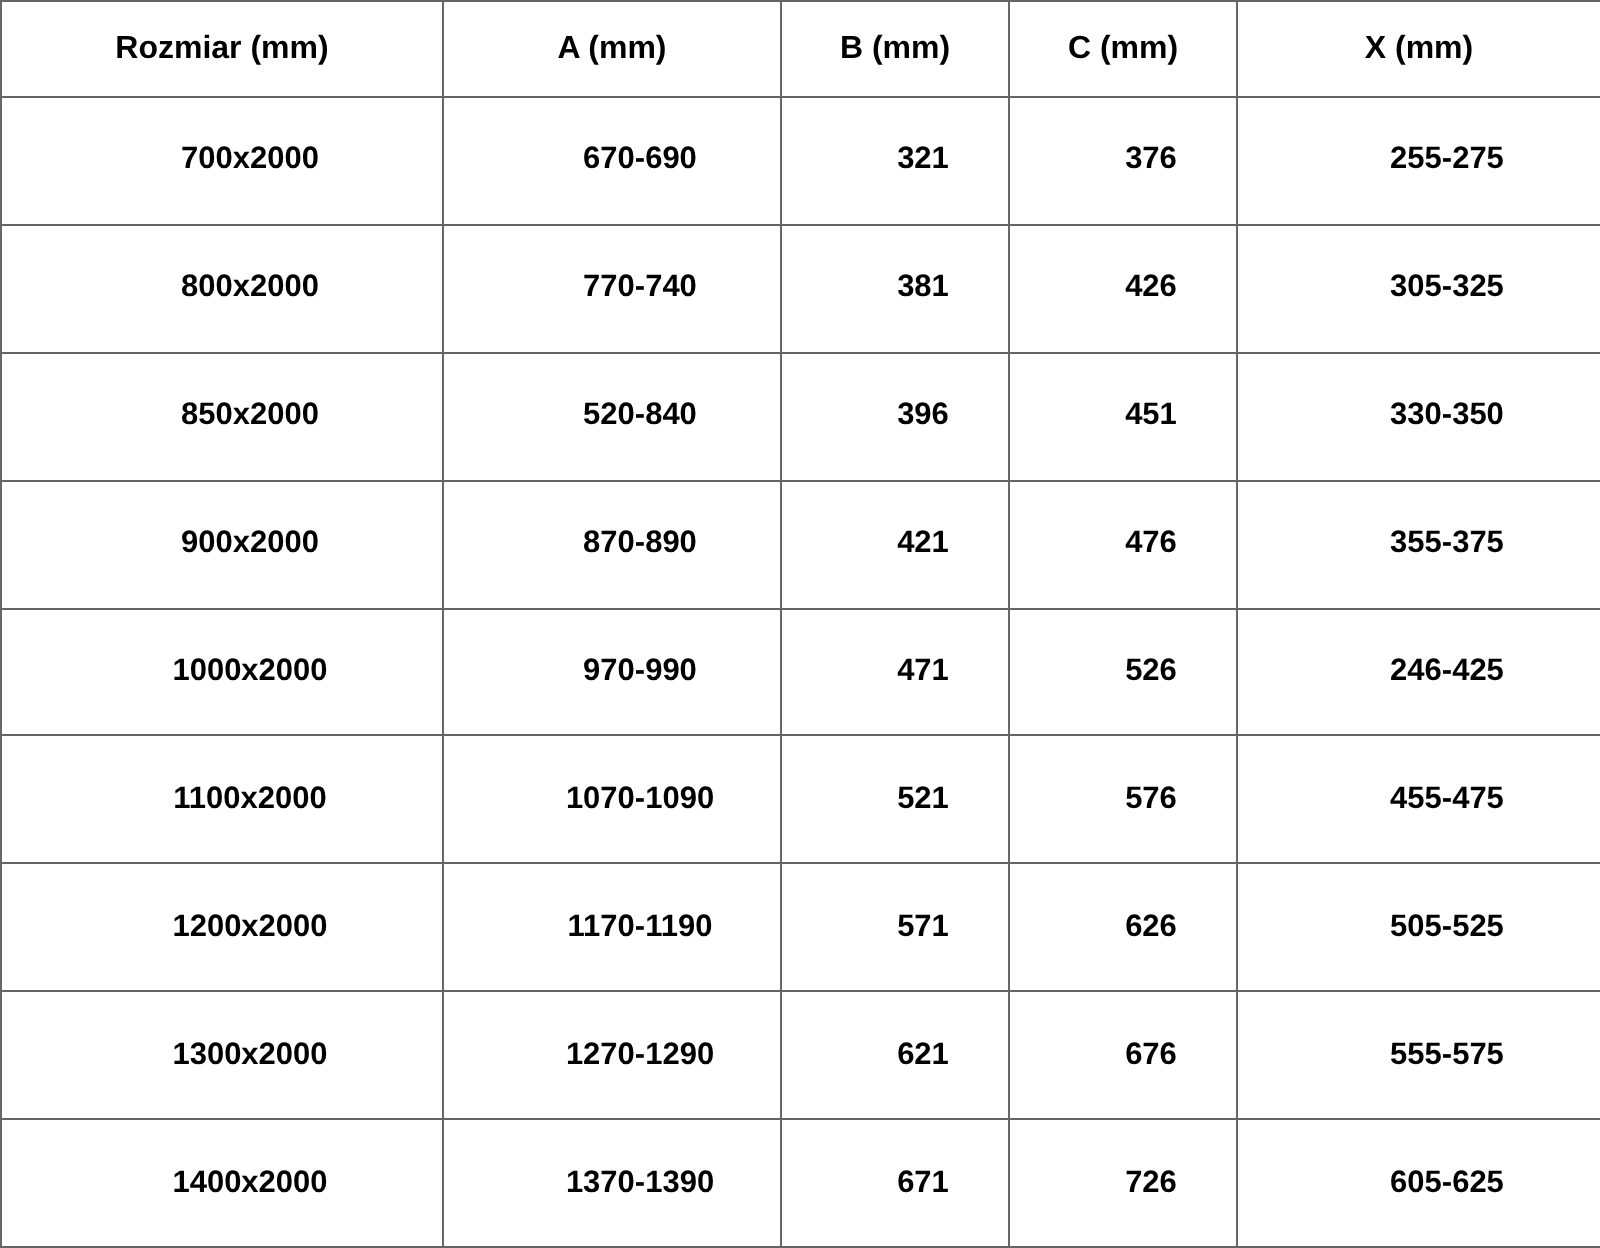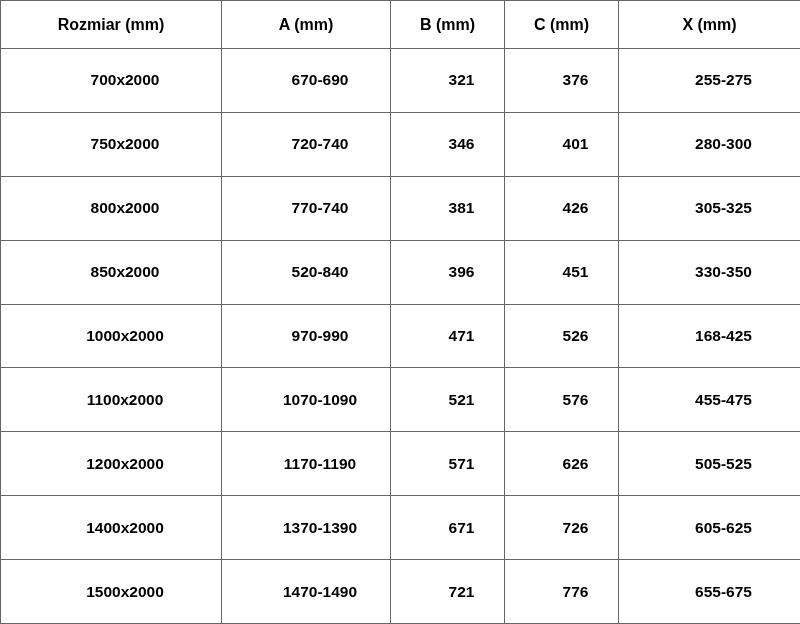--- a/index.html
+++ b/index.html
@@ -74,70 +74,70 @@
     </thead>
     <tbody>
       <tr>
         <td>700x2000</td>
         <td>670-690</td>
         <td>321</td>
         <td>376</td>
         <td>255-275</td>
       </tr>
       <tr>
-        <td>750x2000</td>
-        <td>720-740</td>
-        <td>346</td>
-        <td>401</td>
-        <td>280-300</td>
-      </tr>
-      <tr>
         <td>800x2000</td>
         <td>770-740</td>
         <td>381</td>
         <td>426</td>
         <td>305-325</td>
       </tr>
       <tr>
         <td>850x2000</td>
         <td>520-840</td>
         <td>396</td>
         <td>451</td>
         <td>330-350</td>
       </tr>
       <tr>
+        <td>900x2000</td>
+        <td>870-890</td>
+        <td>421</td>
+        <td>476</td>
+        <td>355-375</td>
+      </tr>
+      <tr>
         <td>1000x2000</td>
         <td>970-990</td>
         <td>471</td>
         <td>526</td>
-        <td>168-425</td>
+        <td>246-425</td>
       </tr>
       <tr>
         <td>1100x2000</td>
         <td>1070-1090</td>
         <td>521</td>
         <td>576</td>
         <td>455-475</td>
       </tr>
       <tr>
         <td>1200x2000</td>
         <td>1170-1190</td>
         <td>571</td>
         <td>626</td>
         <td>505-525</td>
       </tr>
       <tr>
+        <td>1300x2000</td>
+        <td>1270-1290</td>
+        <td>621</td>
+        <td>676</td>
+        <td>555-575</td>
+      </tr>
+      <tr>
         <td>1400x2000</td>
         <td>1370-1390</td>
         <td>671</td>
         <td>726</td>
         <td>605-625</td>
       </tr>
-      <tr>
-        <td>1500x2000</td>
-        <td>1470-1490</td>
-        <td>721</td>
-        <td>776</td>
-        <td>655-675</td>
-      </tr>
     </tbody>
   </table>
 </div>
 
 </body></html>

